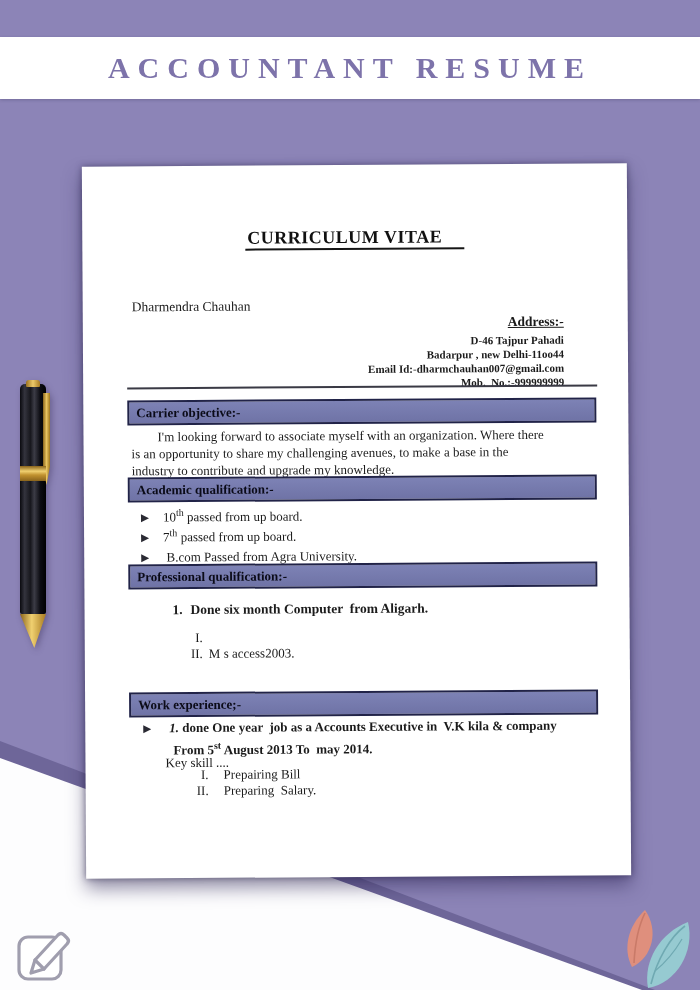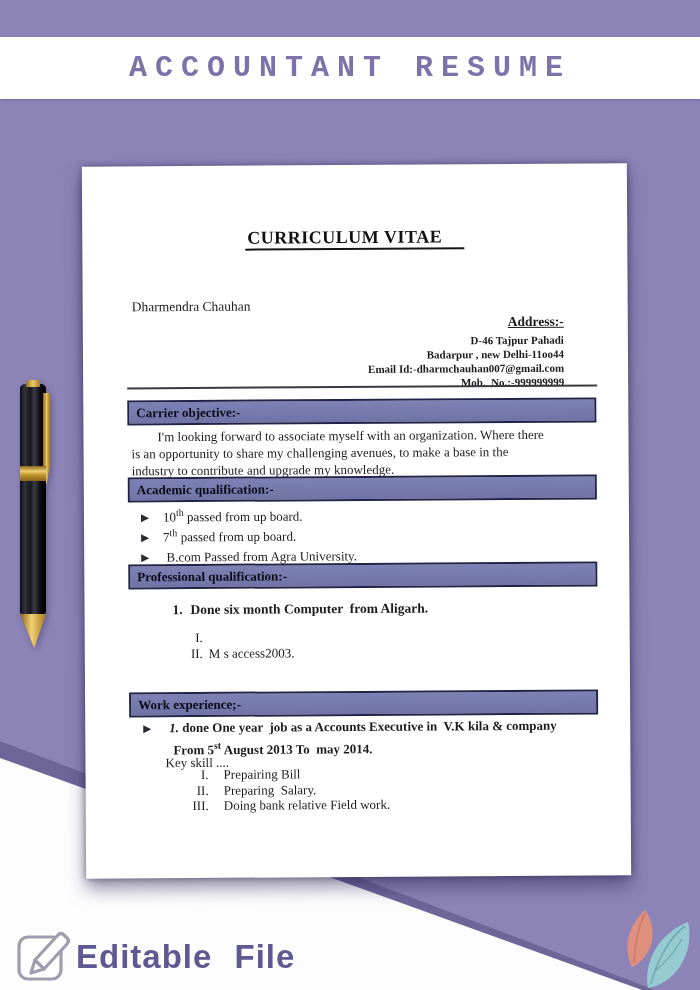--- a/index.html
+++ b/index.html
@@ -7,21 +7,21 @@
     position:relative; width:700px; height:990px; overflow:hidden;
     background:#8c84b7; font-family:"Liberation Serif", serif;
   }
   
   .title-band{
     position:absolute; top:37px; left:0; width:700px; height:62px;
     background:#ffffff; display:flex; align-items:center; justify-content:center;
     box-shadow:0 1px 3px rgba(40,35,70,.25);
   }
   .banner-title{
-    font-family:Liberation Mono, monospace; font-weight:bold;
+    font-family:Liberation Serif, serif; font-weight:bold;
     font-size:30px; letter-spacing:8px; color:#7d73aa;
   }
   
   .dark-wedge{
     position:absolute; inset:0; background:#6e6699;
     clip-path:polygon(0 741px, 655px 990px, 0 990px);
   }
   .white-wedge{
     position:absolute; inset:0; background:#fdfdfe;
     clip-path:polygon(0 758px, 642px 990px, 0 990px);
@@ -193,33 +193,28 @@
     <div class="keyskill">Key skill ....</div>
     <div class="work-roman">
       <div class="roman-row">
         <span class="rn">I.</span>
         <span class="t">Prepairing Bill</span>
       </div>
       <div class="roman-row">
         <span class="rn">II.</span>
         <span class="t">Preparing  Salary.</span>
       </div>
-      <div class="roman-row">
-        <span class="rn">III.</span>
-        <span class="t">Doing bank relative Field work.</span>
-      </div>
     </div>
   </div>
 
   <svg class="edit-icon" viewBox="0 0 60 60">
     <rect x="5" y="13" width="42" height="42" rx="9" fill="#ffffff" stroke="#a09eae" stroke-width="3.2"></rect>
     <path d="M17 49 L21 36 L44 11 Q47 8 50 11 L53 14 Q56 17 53 20 L30 45 Z" fill="#ffffff" stroke="#a09eae" stroke-width="3.2" stroke-linejoin="round"></path>
     <path d="M21 36 L30 45" stroke="#a09eae" stroke-width="3.2" stroke-linecap="round"></path>
   </svg>
-  <div class="footer-label">Editable File</div>
 
   <svg class="leaf-logo" viewBox="0 0 85 85">
     <path d="M30 5 C12 22 8 45 17 62 C38 52 44 25 30 5 Z" fill="#df8f7d"></path>
     <path d="M19 58 C20 38 24 20 30 8" fill="none" stroke="#c97a68" stroke-width="1.6"></path>
     <path d="M73 17 C45 28 28 56 33 83 C62 78 80 46 73 17 Z" fill="#96cad1"></path>
     <path d="M36 79 C42 55 55 32 70 21" fill="none" stroke="#6fa9b2" stroke-width="1.6"></path>
     <path d="M40 66 C50 58 60 46 67 34" fill="none" stroke="#6fa9b2" stroke-width="1.2"></path>
   </svg>
 
 </div>

